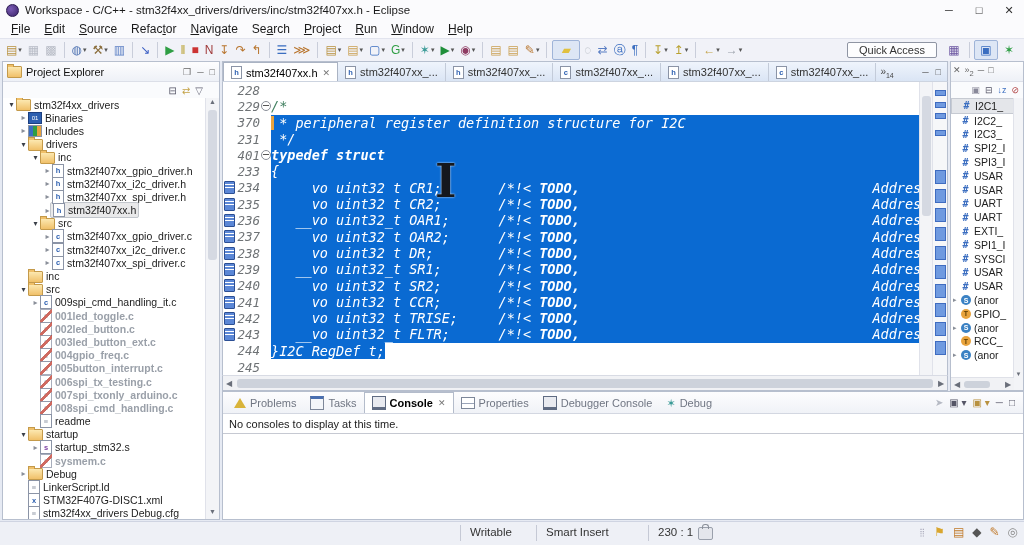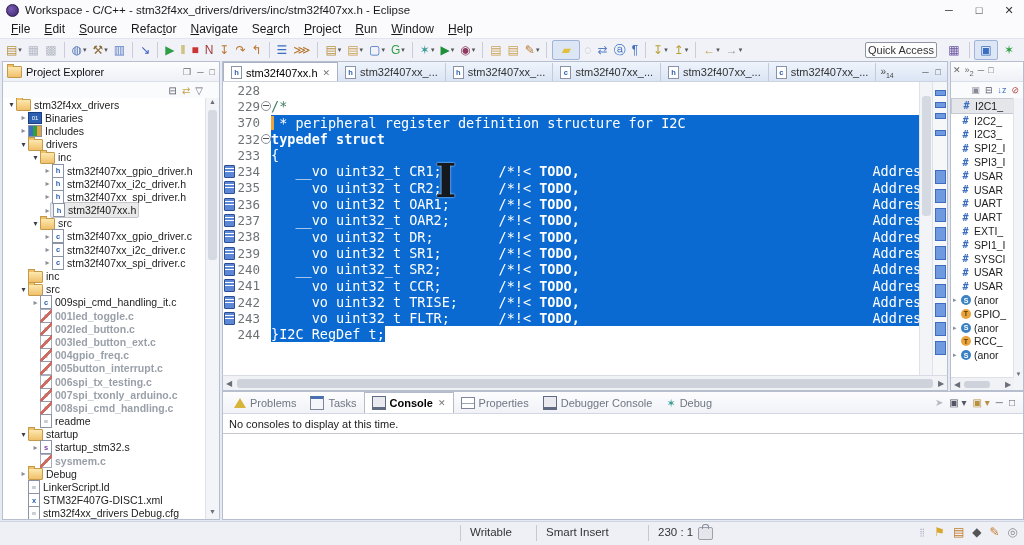--- a/index.html
+++ b/index.html
@@ -20,21 +20,21 @@
   
   #toolbar{position:absolute;left:0;top:38px;width:1024px;height:22px;background:#f1f2f8;
            border-top:1px solid #e2e4ee;border-bottom:1px solid #cfd4e2;display:flex;align-items:center;}
   #toolbar-items{display:flex;align-items:center;height:22px;padding-left:3px;flex:1;overflow:hidden;}
   .tbtn{display:flex;align-items:center;height:18px;padding:0 2px;margin:0 1px;border-radius:2px;}
   .tbtn .g{font-size:12px;line-height:18px;}
   .tbtn .dd{font-size:7px;color:#555;margin-left:1px;}
   .tbtn.dis .g{color:#b6bac4 !important;}
   .tsep{width:1px;height:16px;background:#c9cdda;margin:0 4px;}
   #qa{border:1px solid #8f95a3;background:#fdfdfe;border-radius:2px;font-size:11px;color:#333;
-      padding:1px 2px;margin:0 6px;white-space:nowrap;}
+      padding:1px 11px;margin:0 6px;white-space:nowrap;}
   #persp{display:flex;align-items:center;margin-right:4px;}
   .pbtn{width:22px;height:18px;display:flex;align-items:center;justify-content:center;font-size:12px;border-radius:2px;}
   .pbtn.active{background:#dde6f5;border:1px solid #9fb4d8;}
   
   #main{position:absolute;left:0;top:61px;width:1024px;height:460px;background:#e6eaf3;}
   .panel{position:absolute;background:#ffffff;border:1px solid #b7bfce;}
   
   #explorer{left:2px;top:0;width:216px;height:457px;}
   .vhead{height:19px;display:flex;align-items:center;background:linear-gradient(#fdfdfe,#eef1f7);
          border-bottom:1px solid #dcdfe8;font-size:11px;padding:0 4px;}
@@ -81,21 +81,21 @@
   .etab .ico-doc{width:9px;height:11px;margin-right:4px;}
   .etab.active{background:#ffffff;border:1px solid #aab3c3;border-bottom:none;color:#000;height:20px;}
   .etab .x{margin-left:5px;color:#777;font-size:9px;}
   #tab-overflow{font-size:10px;color:#444;margin-left:4px;}
   #tab-overflow sub{font-size:7px;}
   #stackbtns{margin-left:auto;display:flex;gap:7px;padding-right:6px;color:#555;font-size:9px;}
   #codearea{position:absolute;left:0;top:20px;right:0;height:294px;background:#fff;
             border:1px solid #b7bfce;border-top:1px solid #cdd4e0;border-bottom:none;overflow:hidden;}
   #code-lines{position:absolute;left:0;top:0;right:28px;bottom:0;
       font-family:"DejaVu Sans Mono","Liberation Mono",monospace;font-size:13.5px;}
-  .crow{height:16.3px;display:flex;align-items:center;}
+  .crow{height:16.3px;display:flex;align-items:center;font-style:italic;}
   .todocell{width:13px;height:16.3px;flex:none;display:flex;align-items:center;justify-content:center;}
   .todoico{width:9px;height:11px;background:#5b87d6;border:1px solid #2c4f94;border-radius:1px;
       background-image:linear-gradient(#5b87d6 2px,#fff 2px,#fff 3px,#5b87d6 3px,#5b87d6 5px,#fff 5px,#fff 6px,#5b87d6 6px);}
   .gut-num{width:24px;flex:none;text-align:right;color:#6e7275;font-size:12.5px;}
   .foldcell{width:11px;flex:none;display:flex;align-items:center;justify-content:center;}
   .foldico{width:8px;height:8px;border:1px solid #8a8f98;border-radius:50%;background:#fff;position:relative;}
   .foldico:before{content:"";position:absolute;left:1px;right:1px;top:3px;height:1px;background:#555;}
   .ccontent{flex:1;height:16.3px;line-height:16.3px;white-space:pre;overflow:hidden;position:relative;color:#111;}
   .ccontent.selfull{background:#0a6ad2;color:#fff;}
   .ctext.selpart{background:#0a6ad2;color:#fff;}
@@ -567,21 +567,27 @@
               <span class="ccontent"><span class="ctext"><span class="seg-cmt">/*</span></span></span>
             </div>
             <div class="crow">
               <span class="todocell"></span>
               <span class="gut-num">370</span>
               <span class="foldcell"></span>
               <span class="ccontent selfull"><span class="caret"></span><span class="ctext"><span class=""> * peripheral register definition structure for I2C</span></span></span>
             </div>
             <div class="crow">
               <span class="todocell"></span>
-              <span class="gut-num">232</span>
+              <span class="gut-num">231</span>
+              <span class="foldcell"></span>
+              <span class="ccontent selfull"><span class="ctext"><span class=""> */</span></span></span>
+            </div>
+            <div class="crow">
+              <span class="todocell"></span>
+              <span class="gut-num">401</span>
               <span class="foldcell">
                 <span class="foldico"></span>
               </span>
               <span class="ccontent selfull"><span class="ctext"><span class="seg-b ">typedef struct</span></span></span>
             </div>
             <div class="crow">
               <span class="todocell"></span>
               <span class="gut-num">233</span>
               <span class="foldcell"></span>
               <span class="ccontent selfull"><span class="ctext"><span class="">{</span></span></span>
@@ -664,20 +670,26 @@
               </span>
               <span class="gut-num">243</span>
               <span class="foldcell"></span>
               <span class="ccontent selfull"><span class="ctext"><span class="">   __vo uint32_t FLTR;</span>      <span class="">/*!&lt; </span><span class="seg-b ">TODO,</span>                                    <span class="">Address offset</span></span></span>
             </div>
             <div class="crow">
               <span class="todocell"></span>
               <span class="gut-num">244</span>
               <span class="foldcell"></span>
               <span class="ccontent"><span class="ctext selpart"><span class="">}I2C_RegDef_t;</span></span></span>
+            </div>
+            <div class="crow">
+              <span class="todocell"></span>
+              <span class="gut-num">245</span>
+              <span class="foldcell"></span>
+              <span class="ccontent"><span class="ctext"></span></span>
             </div>
           </div>
         <div id="evsb">
           <div class="thumb"></div>
         </div>
         <div id="ruler">
             <div class="rmark" style="top: 8px; height: 4px;"></div>
             <div class="rmark" style="top: 20px; height: 4px;"></div>
             <div class="rmark" style="top: 31px; height: 4px;"></div>
             <div class="rmark" style="top: 48px; height: 4px;"></div>

